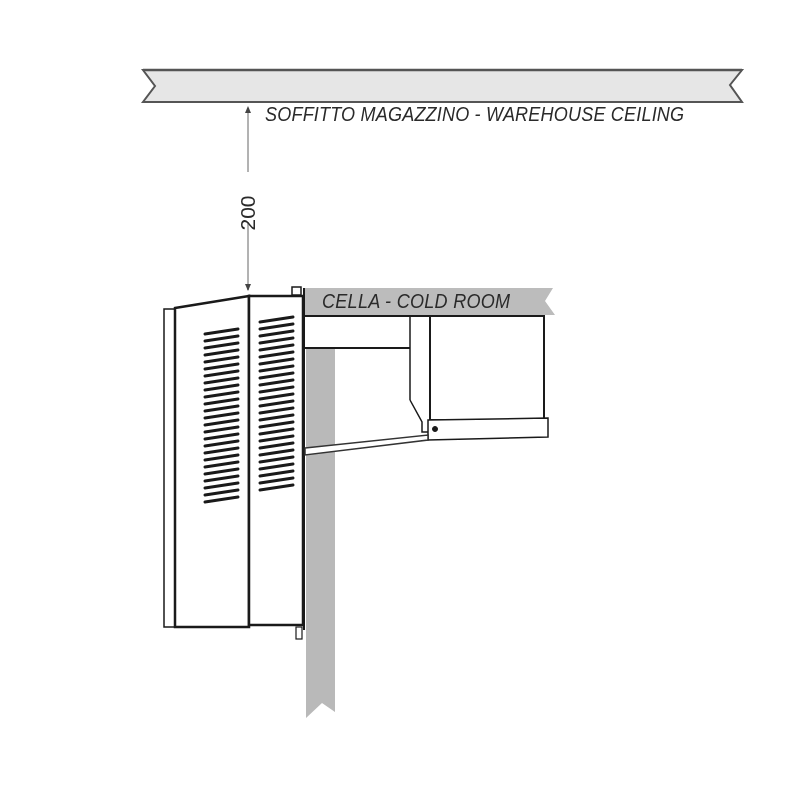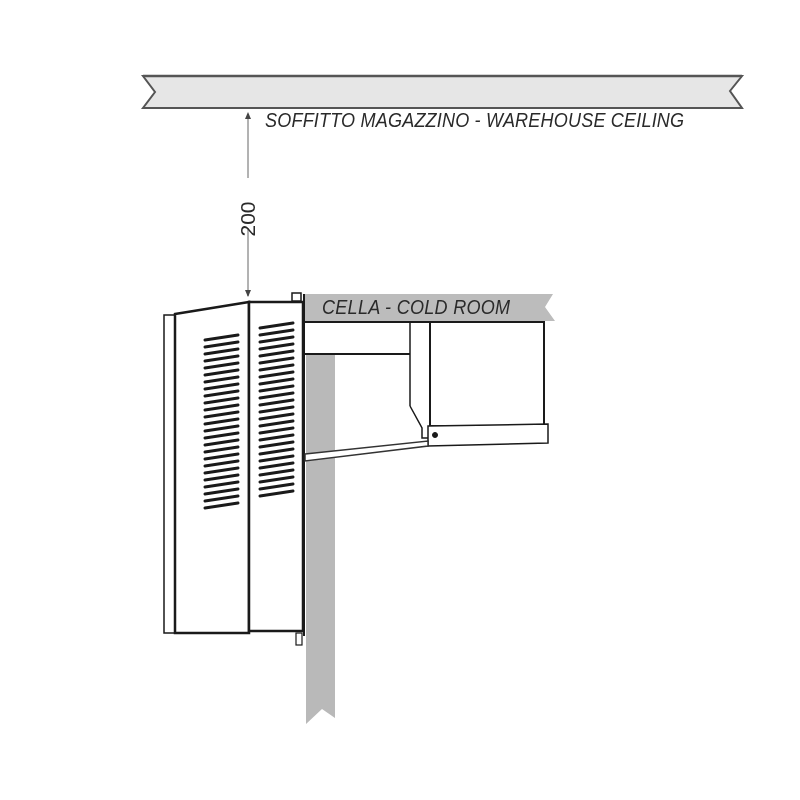--- a/index.html
+++ b/index.html
@@ -1,17 +1,17 @@
 <!DOCTYPE html>
 <html><head>
   <meta charset="utf-8">
   <style>
     html, body { margin: 0; padding: 0; background: #ffffff; }
     body { width: 800px; height: 800px; position: relative; overflow: hidden; }
-    #stage { position: absolute; left: 0; top: 6px; width: 800px; height: 683px; }
+    #stage { position: absolute; left: 0; top: 0; width: 800px; height: 683px; }
     svg { display: block; }
     .lbl {
       position: absolute;
       font-family: "Liberation Sans", sans-serif;
       font-style: italic;
       color: #2a2a2a;
       white-space: nowrap;
       transform-origin: left top;
     }
     #ceiling-label { left: 265px; top: 102px; font-size: 21px; transform: scaleX(0.86); letter-spacing: 0.2px; }

